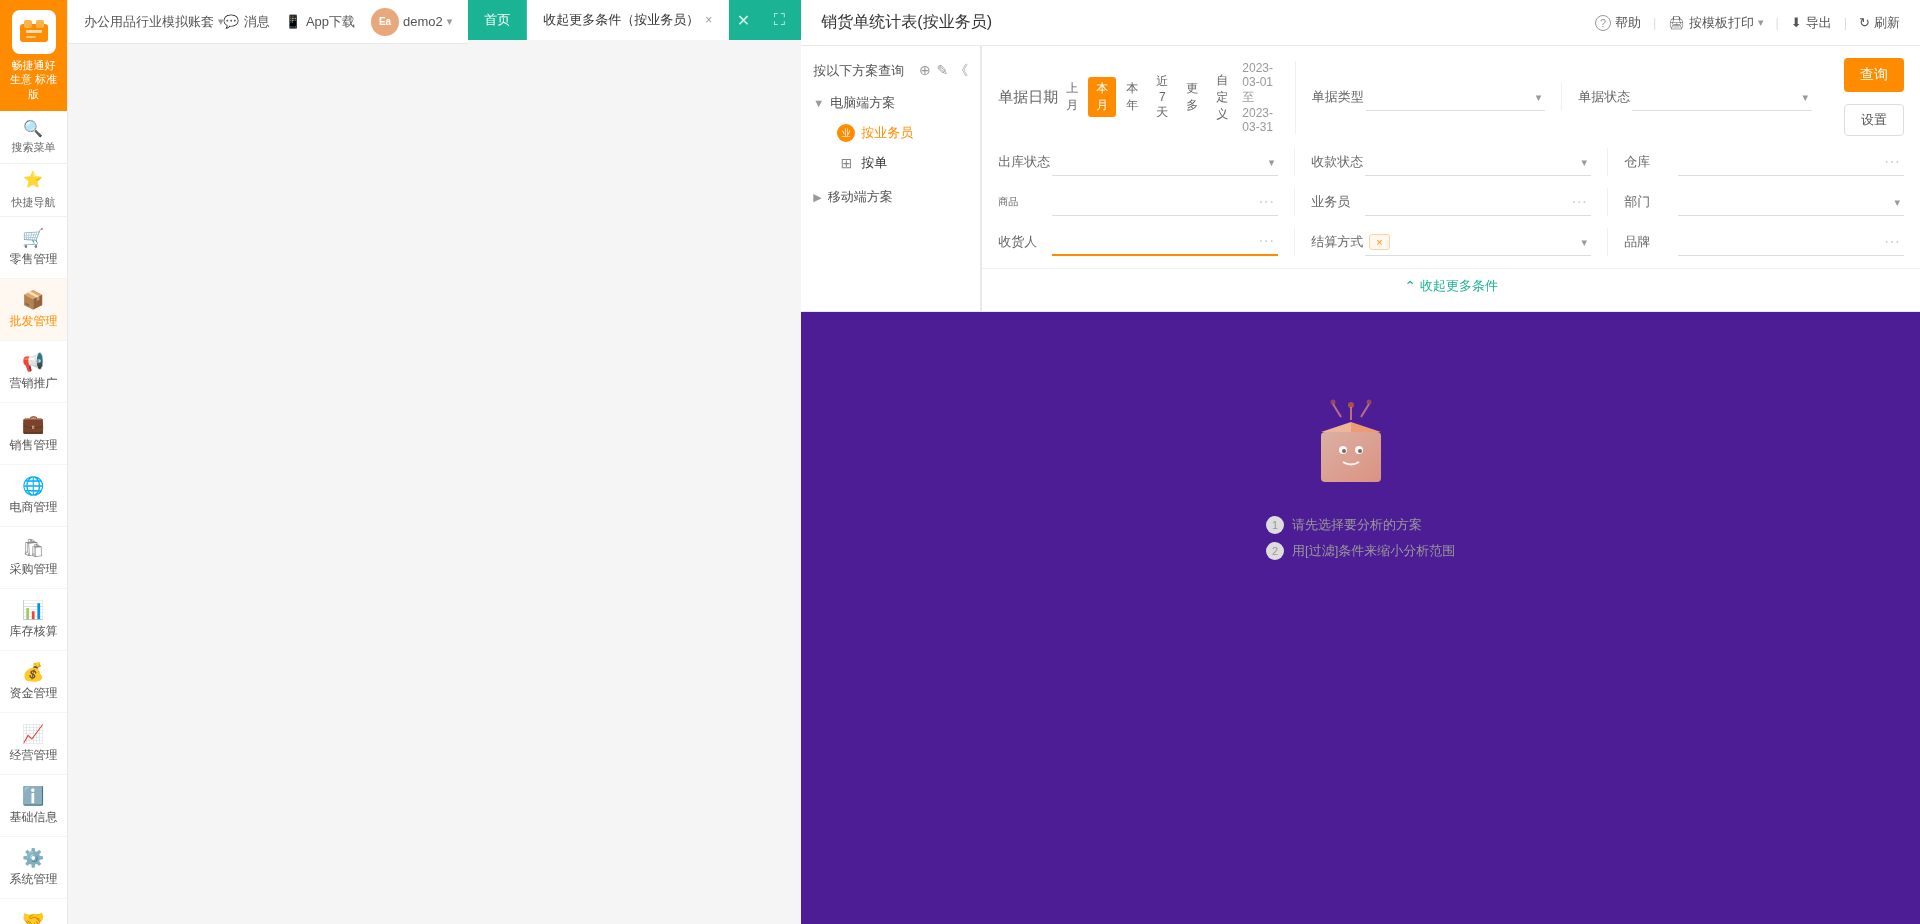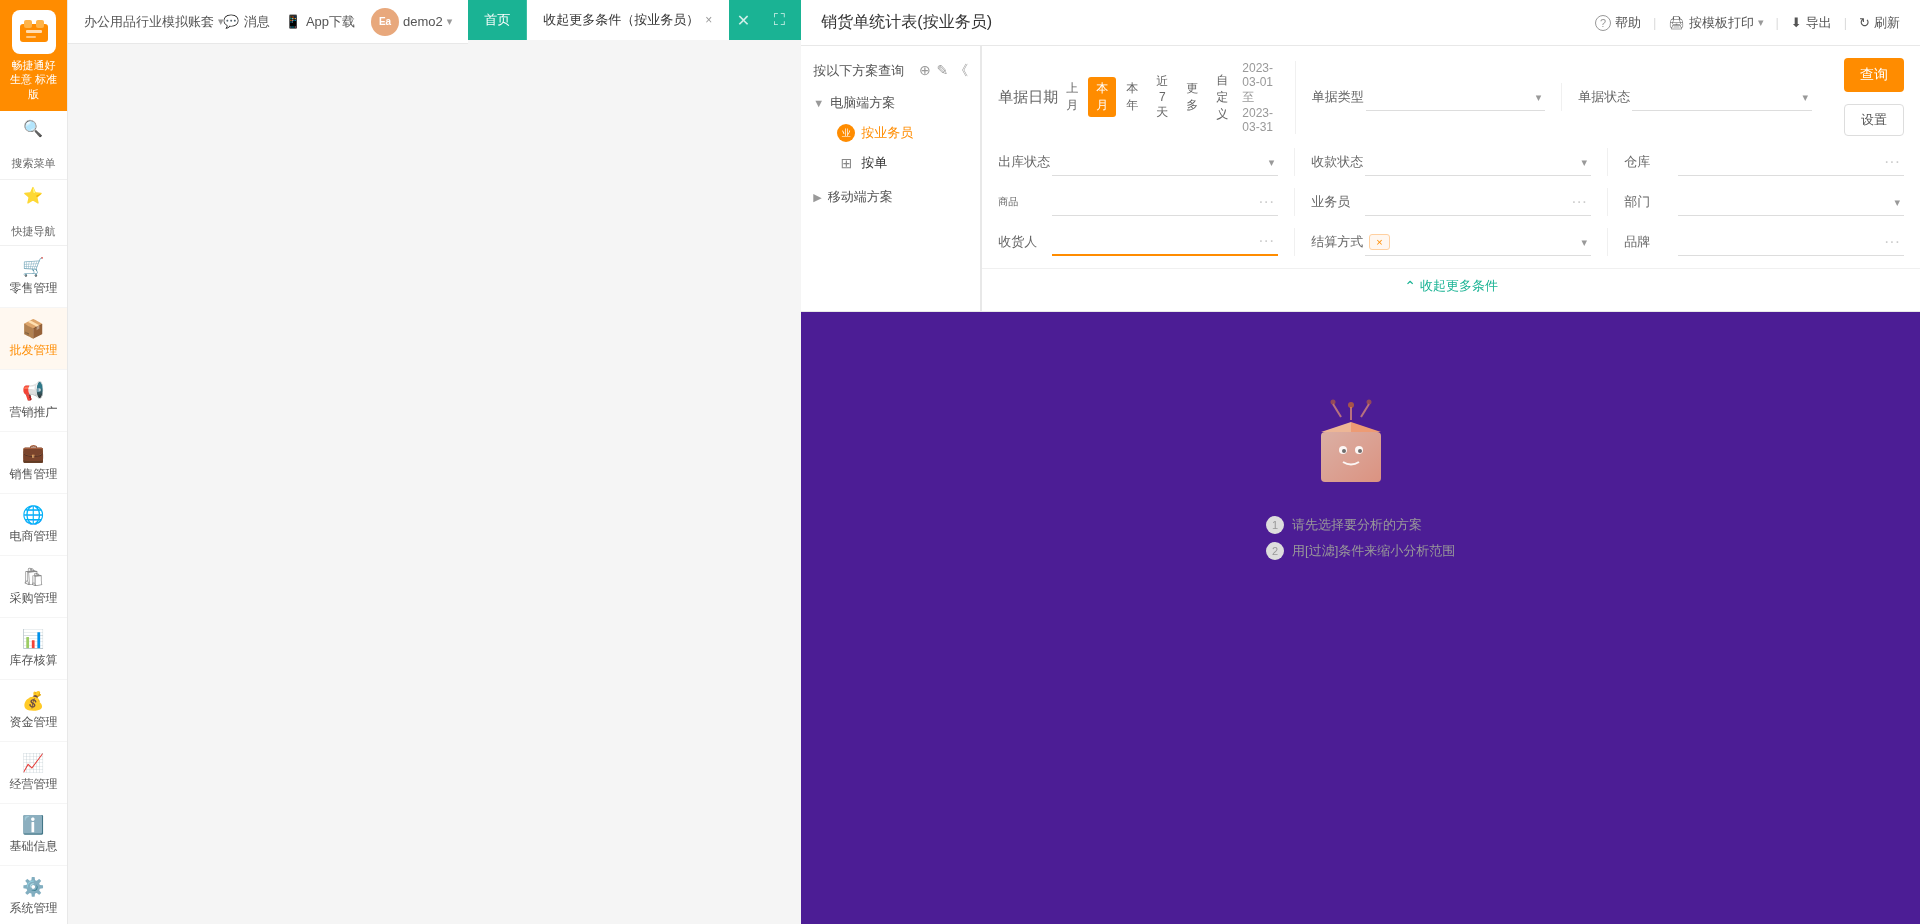--- a/index.html
+++ b/index.html
@@ -6,23 +6,23 @@
     body { font-family: 'Microsoft YaHei', Arial, sans-serif; font-size: 13px; background: #f5f5f5; color: #333; display: flex; height: 924px; overflow: hidden; }
 
     
     .sidebar { width: 68px; background: #fff; display: flex; flex-direction: column; align-items: center; border-right: 1px solid #e8e8e8; flex-shrink: 0; }
     .sidebar-logo { width: 100%; background: #ff8c00; padding: 10px 8px; display: flex; flex-direction: column; align-items: center; cursor: pointer; }
     .sidebar-logo-icon { width: 44px; height: 44px; background: #fff; border-radius: 8px; display: flex; align-items: center; justify-content: center; margin-bottom: 4px; }
     .sidebar-logo-icon svg { width: 32px; height: 32px; }
     .sidebar-logo-text { color: #fff; font-size: 11px; text-align: center; line-height: 1.3; }
     .sidebar-search { width: 100%; padding: 8px 6px; border-bottom: 1px solid #f0f0f0; display: flex; flex-direction: column; align-items: center; cursor: pointer; }
     .sidebar-search-icon { font-size: 16px; color: #999; }
-    .sidebar-search-label { font-size: 11px; color: #666; margin-top: 18px; }
+    .sidebar-search-label { font-size: 11px; color: #666; margin-top: 2px; }
     .sidebar-nav { width: 100%; padding: 6px 0; border-bottom: 1px solid #f0f0f0; display: flex; flex-direction: column; align-items: center; cursor: pointer; }
-    .sidebar-nav-label { font-size: 11px; color: #666; margin-top: 19px; }
+    .sidebar-nav-label { font-size: 11px; color: #666; margin-top: 6px; }
     .sidebar-menu-items { flex: 1; width: 100%; overflow-y: auto; }
     .sidebar-item { width: 100%; padding: 10px 4px; display: flex; flex-direction: column; align-items: center; cursor: pointer; border-bottom: 1px solid #f5f5f5; }
     .sidebar-item.active { background: #fff8f0; }
     .sidebar-item-label { font-size: 12px; color: #555; margin-top: 2px; text-align: center; }
     .sidebar-item.active .sidebar-item-label { color: #ff8c00; }
     .sidebar-item-icon { font-size: 18px; color: #888; }
     .sidebar-item.active .sidebar-item-icon { color: #ff8c00; }
 
     
     .main-area { flex: 1; display: flex; flex-direction: row; overflow: hidden; }

